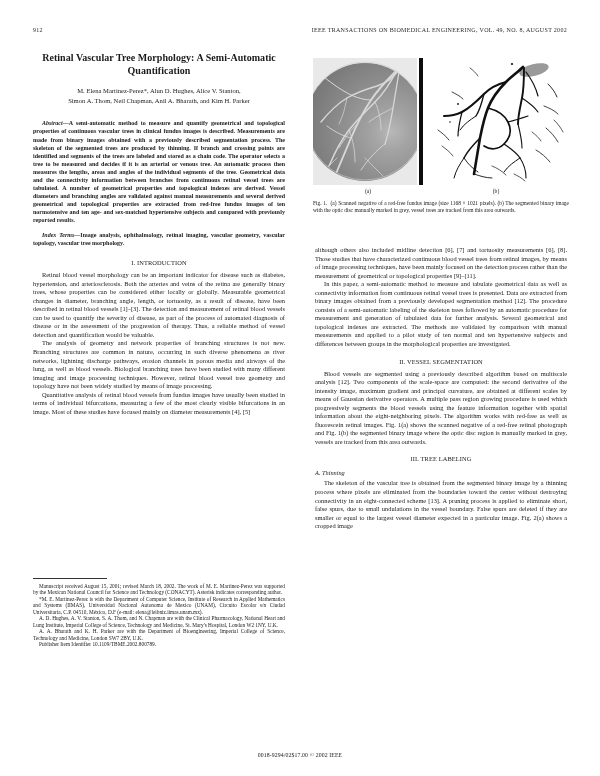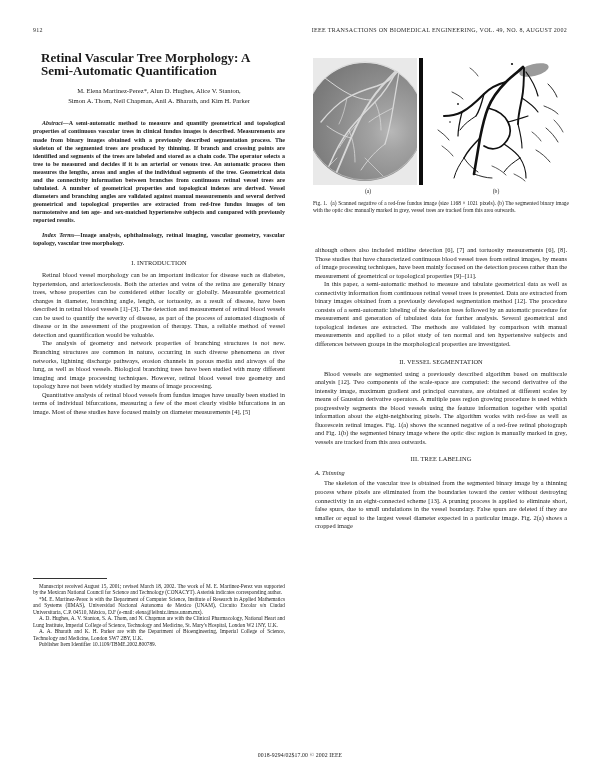--- a/index.html
+++ b/index.html
@@ -53,23 +53,23 @@
   .col {
     position: absolute;
     top: 52px;
     width: 252px;
     text-align: justify;
   }
   .col-left  { left: 33px; }
 
   
   .title {
-    font-size: 13px;
-    font-weight: bold;
-    text-align: left;
+    font-size: 10px;
+    font-weight: bold;
+    text-align: center;
     line-height: 12.5px;
     letter-spacing: 0.05px;
     margin: 0 8px 9px 8px;
   }
   .authors {
     font-size: 6.6px;
     text-align: center;
     line-height: 10.2px;
     margin: 0 2px 13px 2px;
   }

